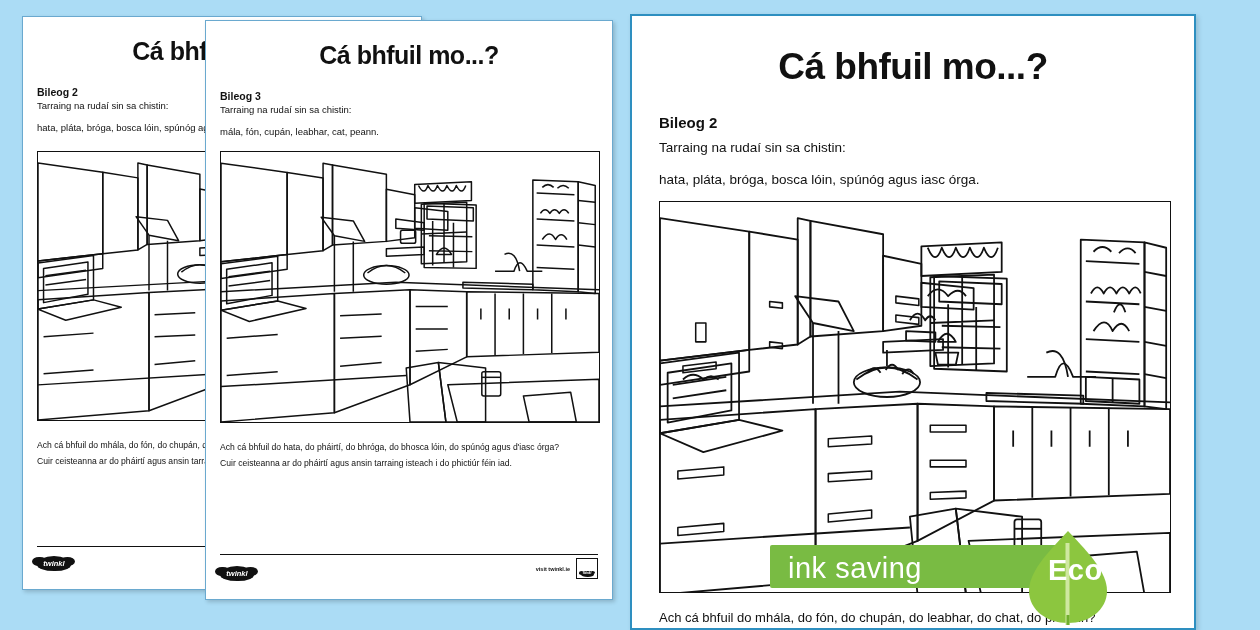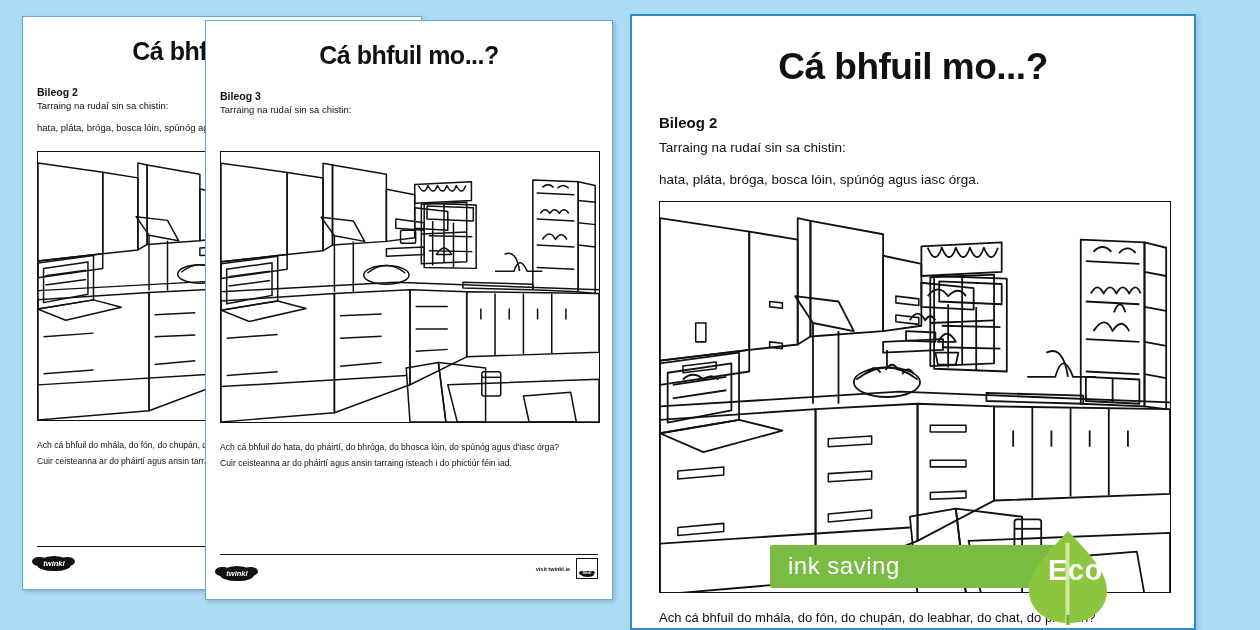--- a/index.html
+++ b/index.html
@@ -147,21 +147,21 @@
   .eco-bar {
     position: absolute;
     left: 0; top: 12px;
     width: 290px; height: 43px;
     background: #79bb43;
     border-radius: 2px;
   }
   .eco-bar-text {
     position: absolute;
     left: 18px; top: 19px;
-    font-size: 24px;
+    font-size: 29px;
     color: #ffffff;
     font-family: "Liberation Sans", sans-serif;
     letter-spacing: 0.5px;
   }
   .eco-leaf {
     position: absolute;
     left: 255px; top: -4px;
     width: 86px; height: 96px;
   }
   .eco-leaf-text {
@@ -258,20 +258,21 @@
     </div>
     <div></div>
   </div>
 </div>
 
 <div class="sheet sheet-stack" id="sheet-2">
   <div class="title">Cá bhfuil mo...?</div>
   <div class="body-text">
     <div class="bileog">Bileog 3</div>
     <div class="instr">Tarraing na rudaí sin sa chistin:</div>
+    <div class="items">mála, fón, cupán, leabhar, cat, peann.</div>
   </div>
 
   <div class="kitchen-frame" style="left:14px; top:130px; width:380px; height:272px;">
     <svg viewBox="0 0 400 290" preserveAspectRatio="none">
       <g fill="none" stroke="#111" stroke-width="1.6" stroke-linejoin="round">
         <path d="M0 12 L70 22 L70 110 L0 118 Z"></path>
         <path d="M70 22 L108 28 L108 106 L70 110 Z"></path>
         <path d="M0 118 L70 110 L70 126 L0 136 Z"></path>
         <path d="M108 12 L118 14 L118 100 L108 106 Z"></path>
         <path d="M118 14 L175 24 L175 96 L118 100 Z"></path>

